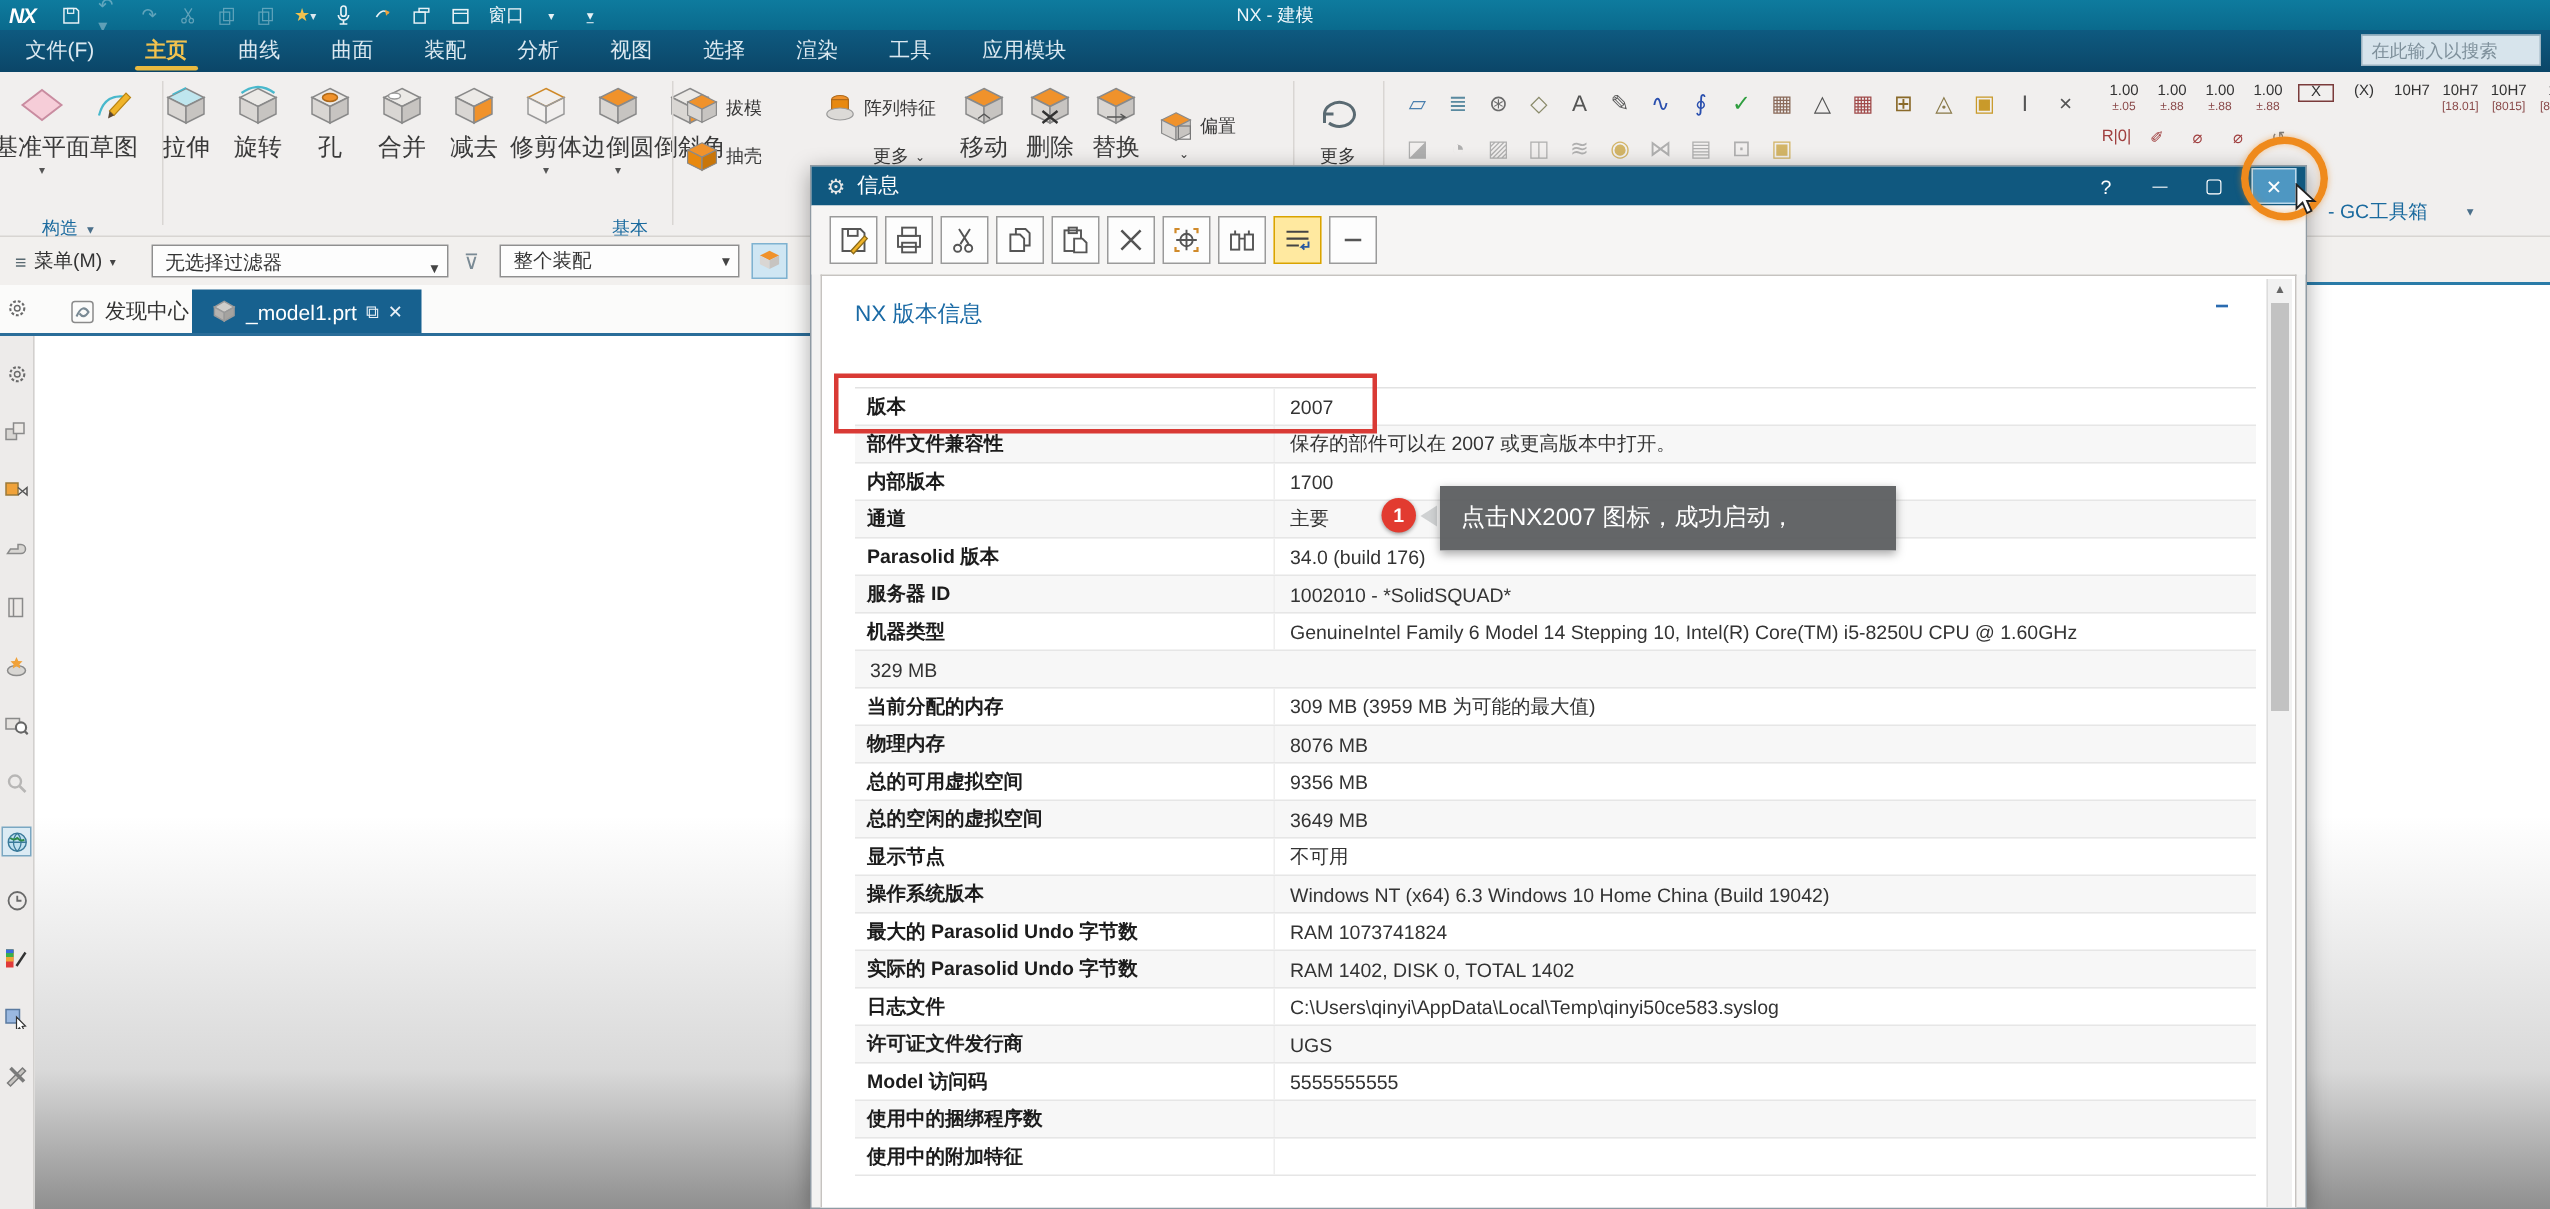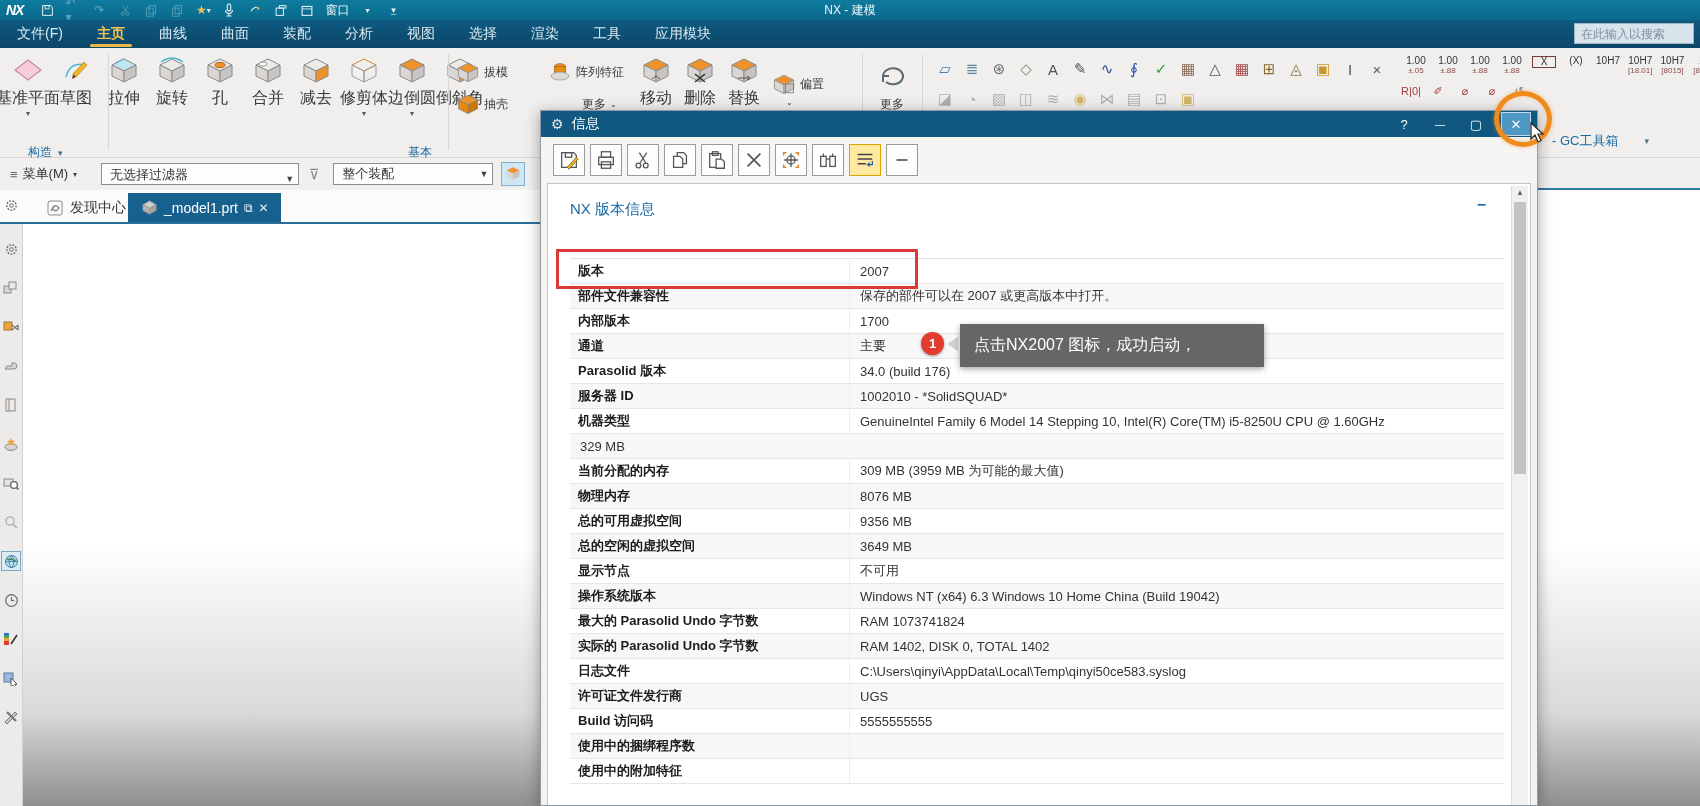--- a/index.html
+++ b/index.html
@@ -808,21 +808,21 @@
           </div>
           <div class="row">
             <div class="cell-label">日志文件</div>
             <div class="cell-value">C:\Users\qinyi\AppData\Local\Temp\qinyi50ce583.syslog</div>
           </div>
           <div class="row">
             <div class="cell-label">许可证文件发行商</div>
             <div class="cell-value">UGS</div>
           </div>
           <div class="row">
-            <div class="cell-label">Build 访问码</div>
+            <div class="cell-label">Model 访问码</div>
             <div class="cell-value">5555555555</div>
           </div>
           <div class="row">
             <div class="cell-label">使用中的捆绑程序数</div>
             <div class="cell-value"></div>
           </div>
           <div class="row">
             <div class="cell-label">使用中的附加特征</div>
             <div class="cell-value"></div>
           </div>

